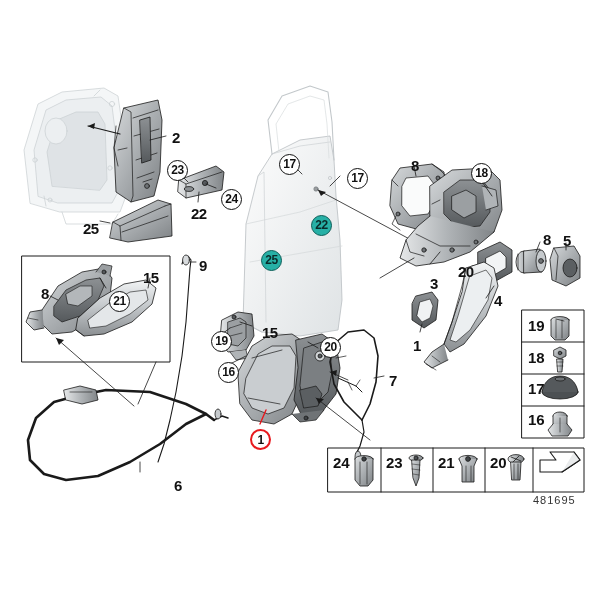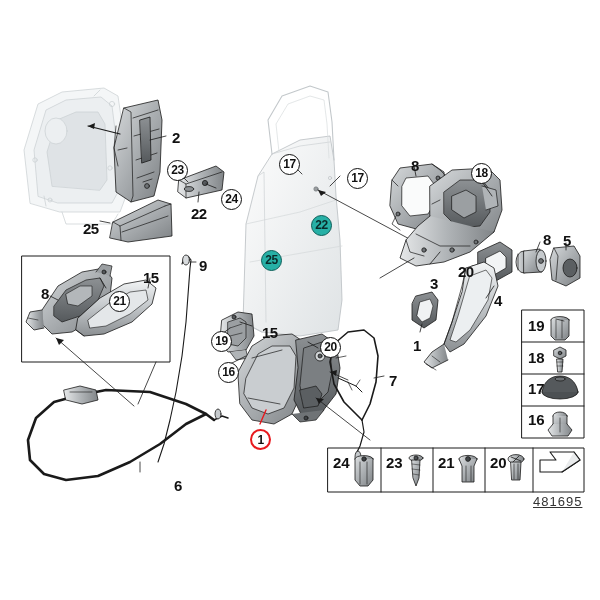--- a/index.html
+++ b/index.html
@@ -14,21 +14,21 @@
            border:1.6px solid #111;background:#fff;color:#111;
            font-size:12px;font-weight:bold;line-height:18px;text-align:center;
            box-sizing:border-box;letter-spacing:-0.5px;}
   .callout.teal{background:#27b0a6;border-color:#0d5f59;color:#0a2b2a;}
   .callout.sel{border-color:#e8191e;border-width:2.4px;}
   
   .lbl{position:absolute;font-size:15px;font-weight:bold;color:#111;
        line-height:15px;letter-spacing:-0.5px;}
   
   .cellnum{position:absolute;font-size:15px;font-weight:bold;color:#111;line-height:15px;}
-  .docid{position:absolute;font-size:13px;color:#333;letter-spacing:1px;text-decoration:underline;}
+  .docid{position:absolute;font-size:11px;color:#333;letter-spacing:1px;}
 </style>
 </head>
 <body>
 
 <div id="stage">
 
 <svg id="art" viewBox="0 0 600 600">
   <defs>
     <linearGradient id="gMid" x1="0" y1="0" x2="1" y2="1">
       <stop offset="0" stop-color="#d7dadc"></stop>

